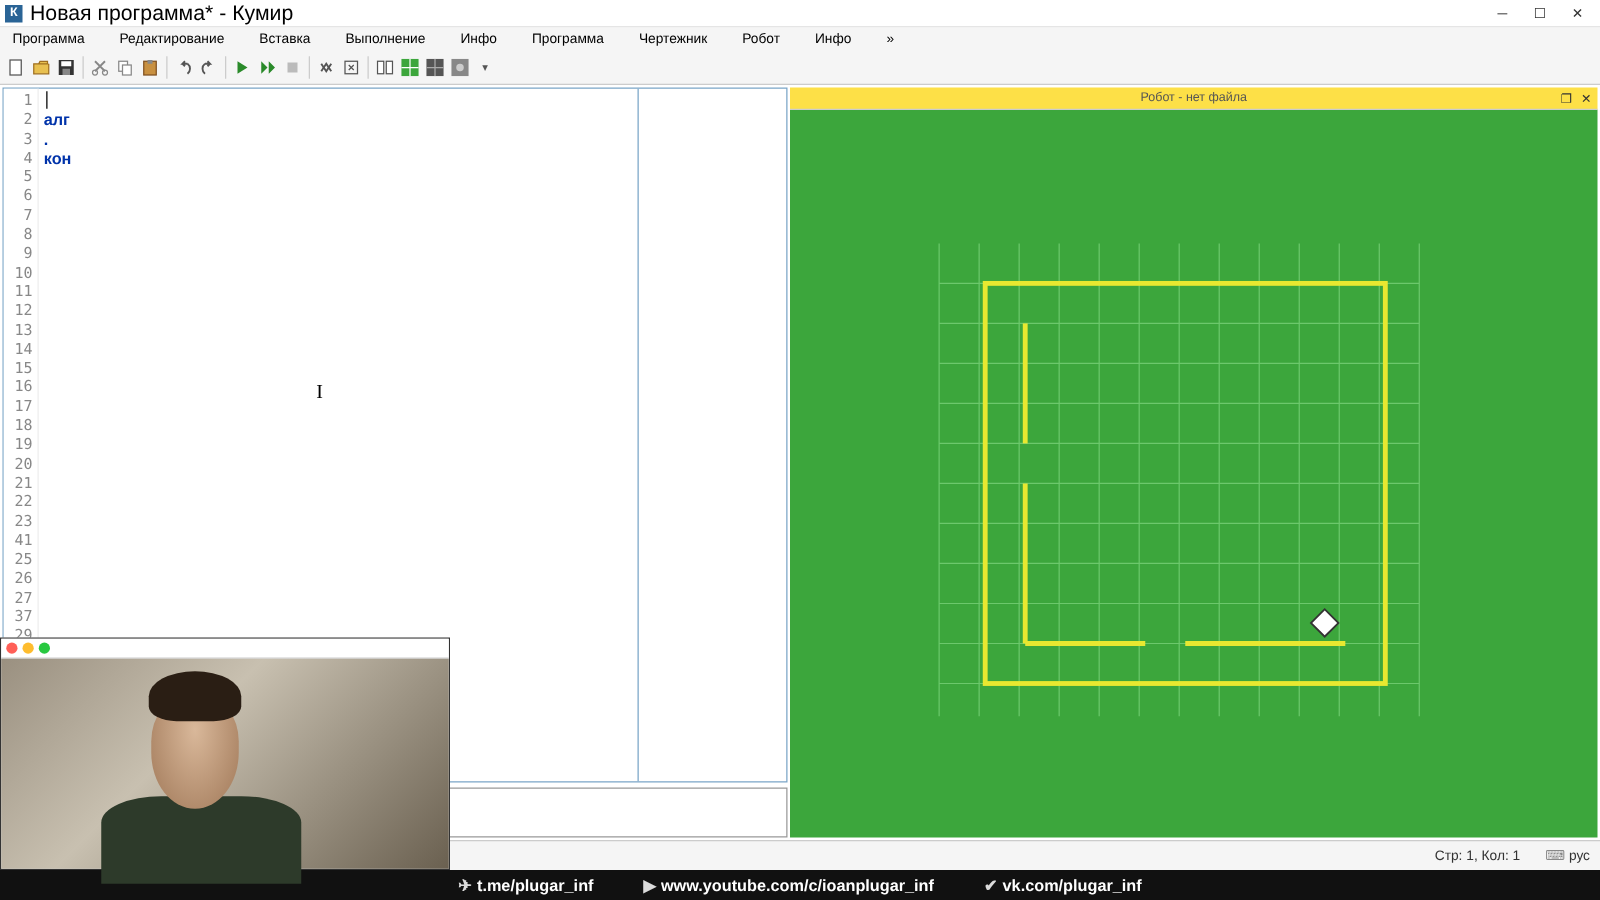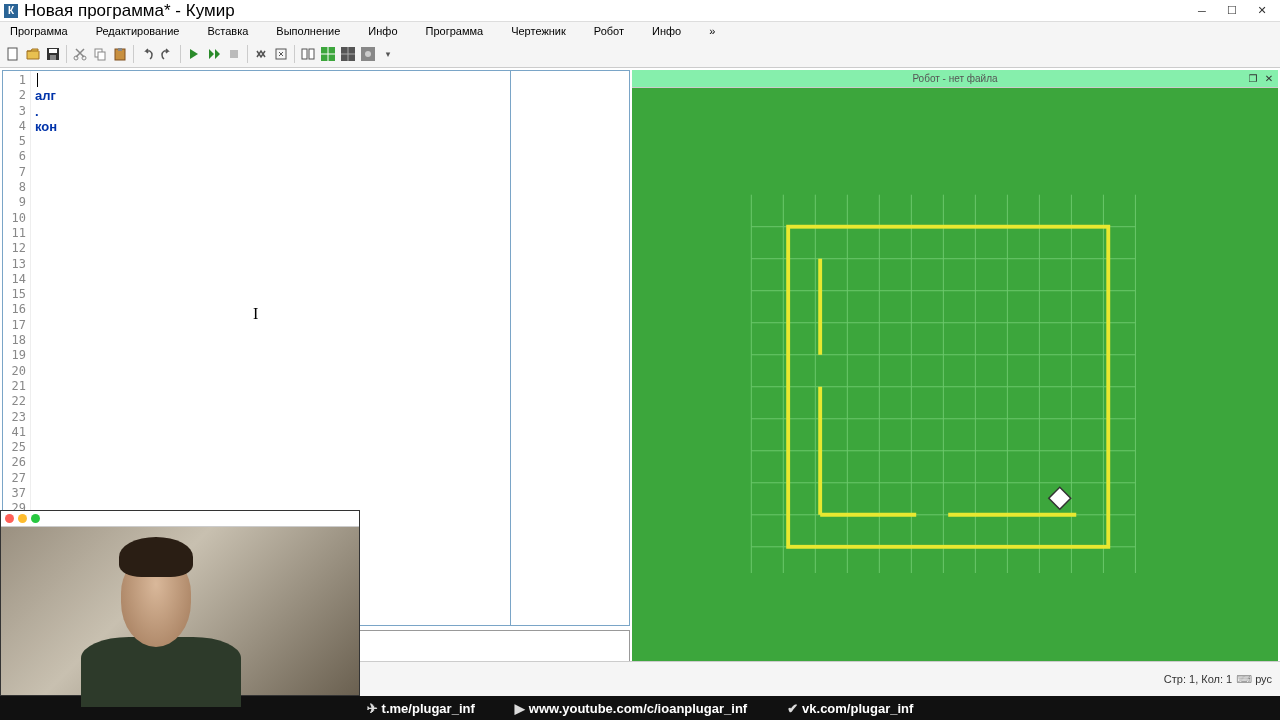--- a/index.html
+++ b/index.html
@@ -23,28 +23,28 @@
 .editor-wrap { flex: 1; border: 1px solid #7aa5c7; display: flex; background: #fff; margin: 2px; }
 .gutter { width: 28px; background: #fff; border-right: 1px solid #eee; padding-top: 2px; }
 .gutter .ln { height: 15.3px; font-size: 12px; color: #888; text-align: right; padding-right: 4px; font-family: Consolas, monospace; }
 .code { flex: 1; padding: 2px 4px; font-family: Consolas, monospace; font-size: 13px; position: relative; border-right: 1px solid #7aa5c7; width: 480px; }
 .code .line { height: 15.3px; color: #0033aa; font-weight: bold; }
 .code .caret { position: absolute; width: 1px; height: 14px; background: #000; top: 2px; left: 6px; }
 .output-split { width: 118px; }
 .console { height: 40px; border: 1px solid #999; margin: 2px; background: #fff; }
 
 .right-pane { flex: 1; display: flex; flex-direction: column; margin: 2px 2px 2px 0; }
-.robot-title { height: 18px; background: #86efac; border-bottom: 1px solid #ccc; font-size: 10px; color: #555; display: flex; align-items: center; justify-content: center; position: relative; }
+.robot-title { height: 18px; background: #fde047; border-bottom: 1px solid #ccc; font-size: 10px; color: #555; display: flex; align-items: center; justify-content: center; position: relative; }
 .robot-title .rbtn { position: absolute; right: 2px; display: flex; gap: 2px; }
 .robot-title .rbtn span { width: 14px; height: 14px; display: flex; align-items: center; justify-content: center; font-size: 10px; cursor: pointer; color: #333; }
 .robot-field { flex: 1; background: #3ca63c; position: relative; }
 
 .grid-svg { position: absolute; top: 0; left: 0; width: 100%; height: 100%; }
 
-.statusbar { position: absolute; bottom: 24px; left: 0; right: 0; height: 35px; background: #f5f5f5; border-top: 1px solid #ccc; display: flex; align-items: center; justify-content: flex-end; padding: 0 8px; font-size: 11px; color: #333; gap: 4px; }
+.statusbar { position: absolute; bottom: 24px; left: 0; right: 0; height: 24px; background: #f5f5f5; border-top: 1px solid #ccc; display: flex; align-items: center; justify-content: flex-end; padding: 0 8px; font-size: 11px; color: #333; gap: 20px; }
 
 .bottombar { position: absolute; bottom: 0; left: 0; right: 0; height: 24px; background: #111; display: flex; align-items: center; justify-content: center; gap: 40px; color: #fff; font-size: 13px; font-weight: bold; }
 .bottombar .link { display: flex; align-items: center; gap: 4px; }
 
 .webcam { position: absolute; left: 0; top: 510px; width: 360px; height: 186px; border: 1px solid #333; background: #fff; }
 .webcam .wc-title { height: 16px; background: #fff; display: flex; align-items: center; padding: 0 4px; gap: 4px; border-bottom: 1px solid #ccc; }
 .webcam .dot { width: 9px; height: 9px; border-radius: 50%; }
 .webcam .wc-body { width: 100%; height: calc(100% - 16px); background: linear-gradient(135deg, #9a9080 0%, #c8c0b0 40%, #6a6050 100%); position:relative; }
 .webcam .head { position:absolute; left:120px; top:30px; width:70px; height:90px; background: radial-gradient(ellipse at 50% 30%, #d9b89a 0%, #a07858 100%); border-radius: 40% 40% 50% 50%; }
 .webcam .hair { position:absolute; left:118px; top:10px; width:74px; height:40px; background:#2a1e14; border-radius: 50% 50% 30% 30%; }

